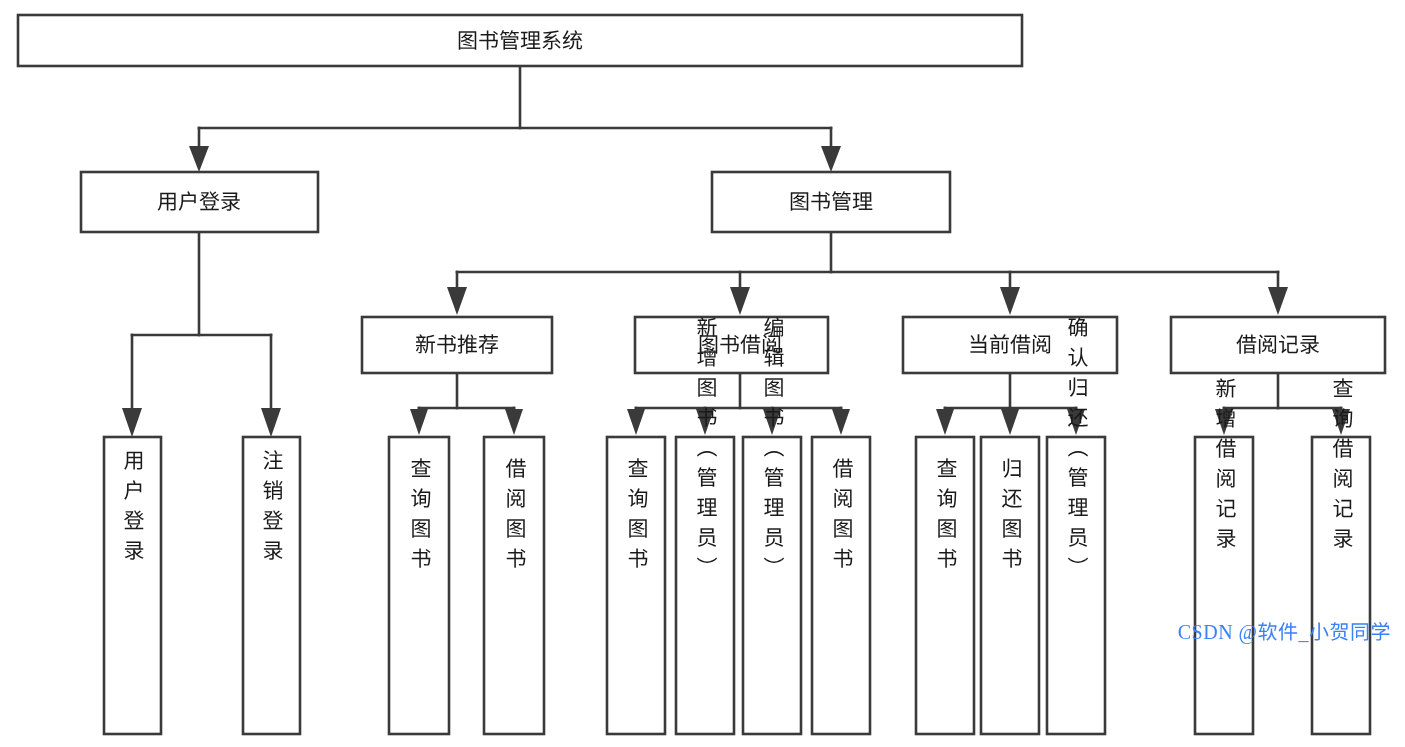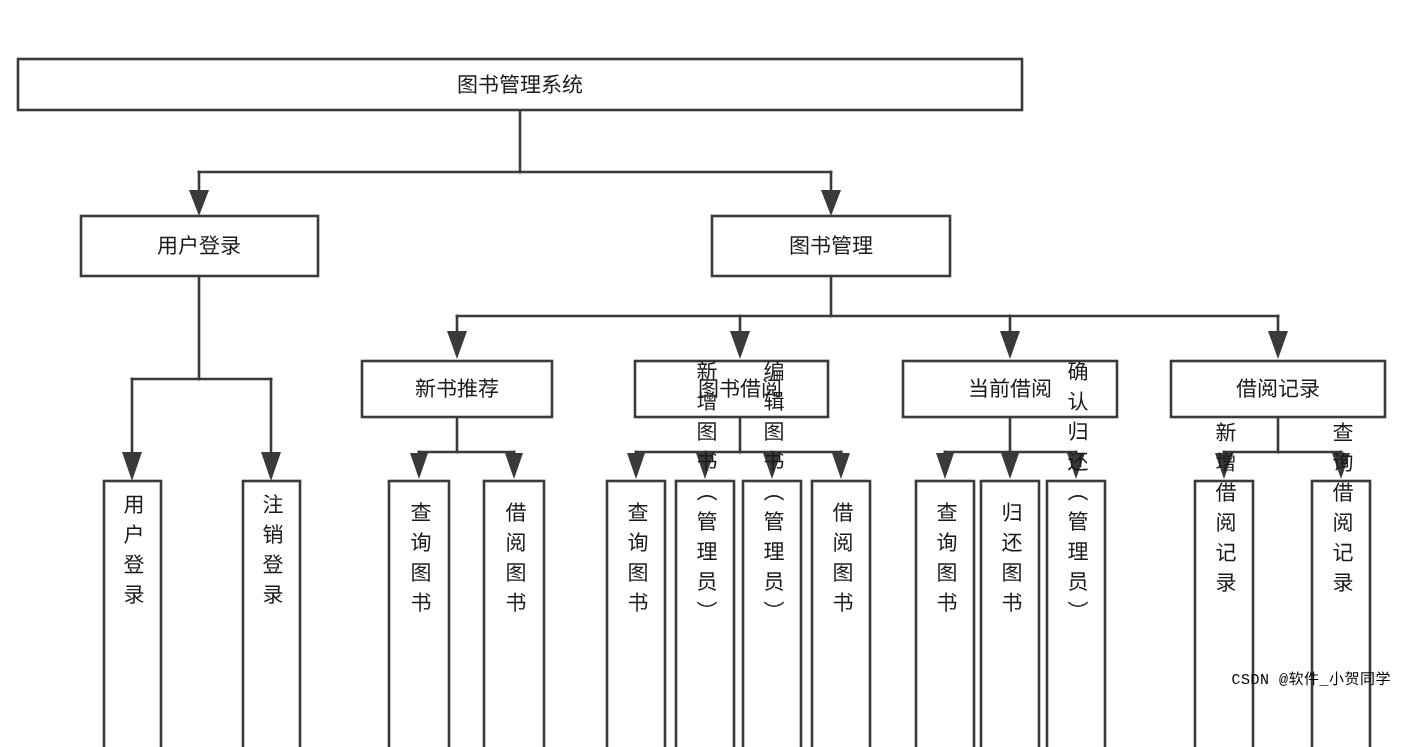--- a/index.html
+++ b/index.html
@@ -12,21 +12,20 @@
     width: 1405px;
     height: 747px;
     overflow: hidden;
     font-family: "DejaVu Sans", "Liberation Sans", sans-serif;
   }
   #diagram-root {
     position: relative;
     width: 1405px;
     height: 651px;
     background: #ffffff;
-    margin-top: 44px;
   }
   svg#diagram-svg {
     position: absolute;
     top: 0;
     left: 0;
     width: 1405px;
     height: 747px;
     display: block;
   }
   .node-box {
@@ -54,23 +53,23 @@
   .node-label-vertical {
     font-family: "DejaVu Sans", "Liberation Sans", sans-serif;
     fill: #1a1a1a;
     font-size: 21px;
     text-anchor: middle;
   }
   .watermark-text {
     position: absolute;
     right: 14px;
     bottom: 6px;
-    font-family: Liberation Mono, monospace;
-    font-size: 15px;
-    color: #000000;
+    font-family: Liberation Serif, serif;
+    font-size: 20px;
+    color: #3b82f6;
     letter-spacing: 0.5px;
     white-space: nowrap;
     user-select: none;
   }
 </style>
 </head>
 <body>
 
 <div id="diagram-root">
 

